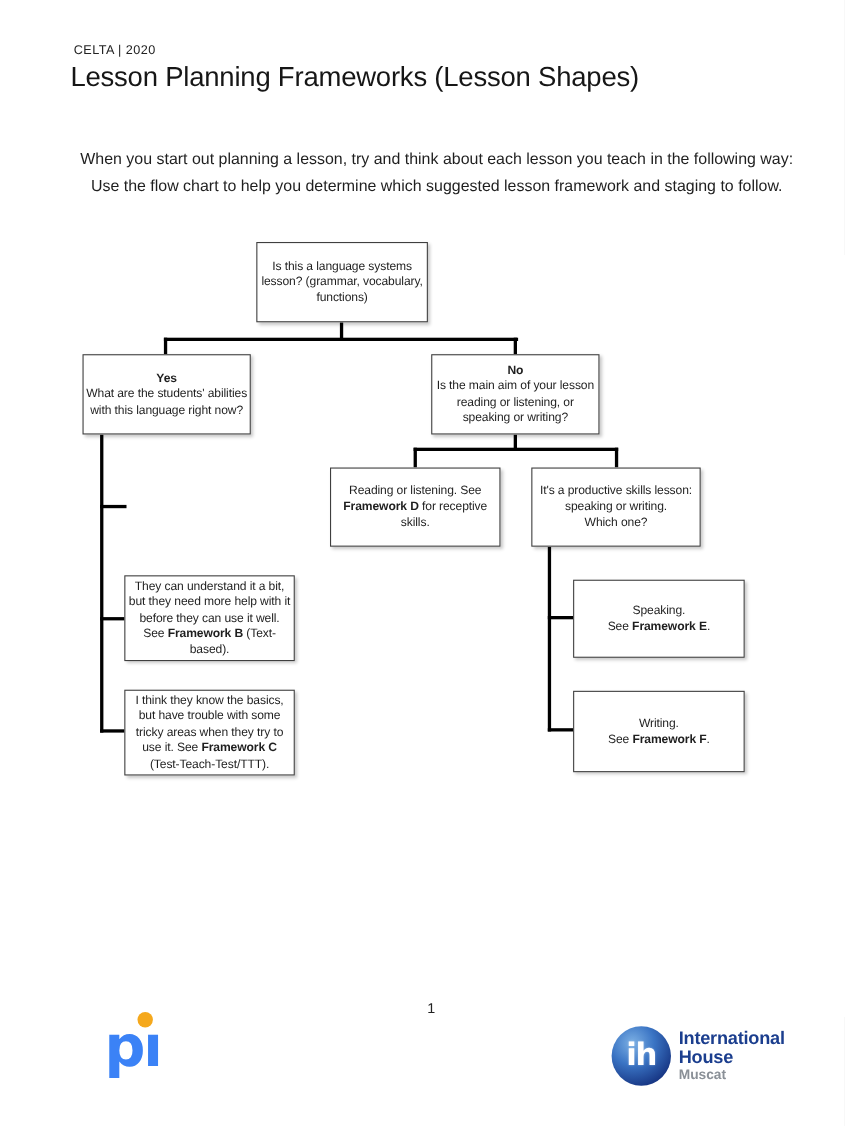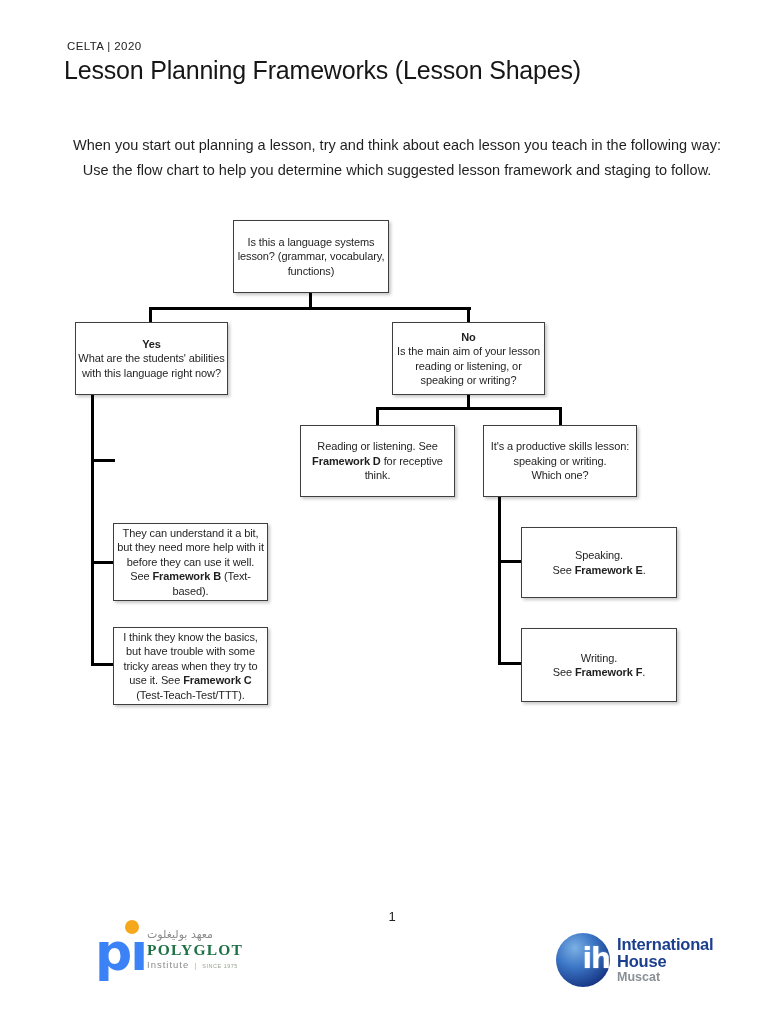--- a/index.html
+++ b/index.html
@@ -75,21 +75,21 @@
   .pg-sub{
     font-size:9.5px;color:#8d8d8d;letter-spacing:1px;line-height:12px;
     display:flex;align-items:baseline;gap:5px;
   }
   .pg-since{font-size:5.5px;color:#9aa58e;letter-spacing:.5px;}
   .pg-divider{color:#b5b5b5;font-size:8px;}
   .ih-logo{left:556px;top:930px;width:175px;height:60px;display:flex;align-items:center;}
   .ih-ball{
     width:54px;height:54px;border-radius:50%;
     background:radial-gradient(circle at 35% 28%, #7cb0e4 0%, #3a74c4 38%, #173684 78%, #0e2560 100%);
-    display:flex;align-items:center;justify-content:flex-end;
+    display:flex;align-items:center;justify-content:center;
     flex:0 0 auto;
   }
   .ih-mark{
     font-family:"DejaVu Sans", sans-serif;
     color:#fff;font-weight:700;font-size:28px;line-height:28px;
     text-shadow:0 0 2px rgba(255,255,255,.4);
     letter-spacing:-1px;margin-top:-3px;
   }
   .ih-text{margin-left:7px;}
   .ih-l1,.ih-l2{
@@ -146,21 +146,21 @@
 
   <div class="fbox" style="left:113px;top:523px;width:155px;height:78px;">
     <p><span>They can understand it a bit, but they need more help with it before they can use it well.  See </span><b>Framework B</b><span> (Text-based).</span></p>
   </div>
 
   <div class="fbox" style="left:113px;top:627px;width:155px;height:78px;">
     <p><span>I think they know the basics, but have trouble with some tricky areas when they try to use it.  See </span><b>Framework C</b><span> (Test-Teach-Test/TTT).</span></p>
   </div>
 
   <div class="fbox" style="left:300px;top:425px;width:155px;height:72px;">
-    <p><span>Reading or listening.  See </span><b>Framework D</b><span> for receptive think.</span></p>
+    <p><span>Reading or listening.  See </span><b>Framework D</b><span> for receptive skills.</span></p>
   </div>
 
   <div class="fbox" style="left:483px;top:425px;width:154px;height:72px;">
     <p>It's a productive skills lesson: speaking or writing.</p>
     <p class="gap">Which one?</p>
   </div>
 
   <div class="fbox" style="left:521px;top:527px;width:156px;height:71px;">
     <p>Speaking.</p>
     <p class="gap"><span>See </span><b>Framework E</b><span>.</span></p>
@@ -171,29 +171,20 @@
     <p class="gap"><span>See </span><b>Framework F</b><span>.</span></p>
   </div>
 
   <div class="abs pagenum">1</div>
 
   <div class="abs pg-logo">
     <div class="pg-mark">
       <span class="pg-letters">pı</span>
       <span class="pg-dot"></span>
     </div>
-    <div class="pg-text">
-      <div class="pg-arabic">معهد بوليغلوت</div>
-      <div class="pg-name">POLYGLOT</div>
-      <div class="pg-sub">
-        <span>Institute</span>
-        <span class="pg-divider">|</span>
-        <span class="pg-since">SINCE 1975</span>
-      </div>
-    </div>
   </div>
 
   <div class="abs ih-logo">
     <div class="ih-ball">
       <span class="ih-mark">ih</span>
     </div>
     <div class="ih-text">
       <div class="ih-l1">International</div>
       <div class="ih-l2">House</div>
       <div class="ih-l3">Muscat</div>

